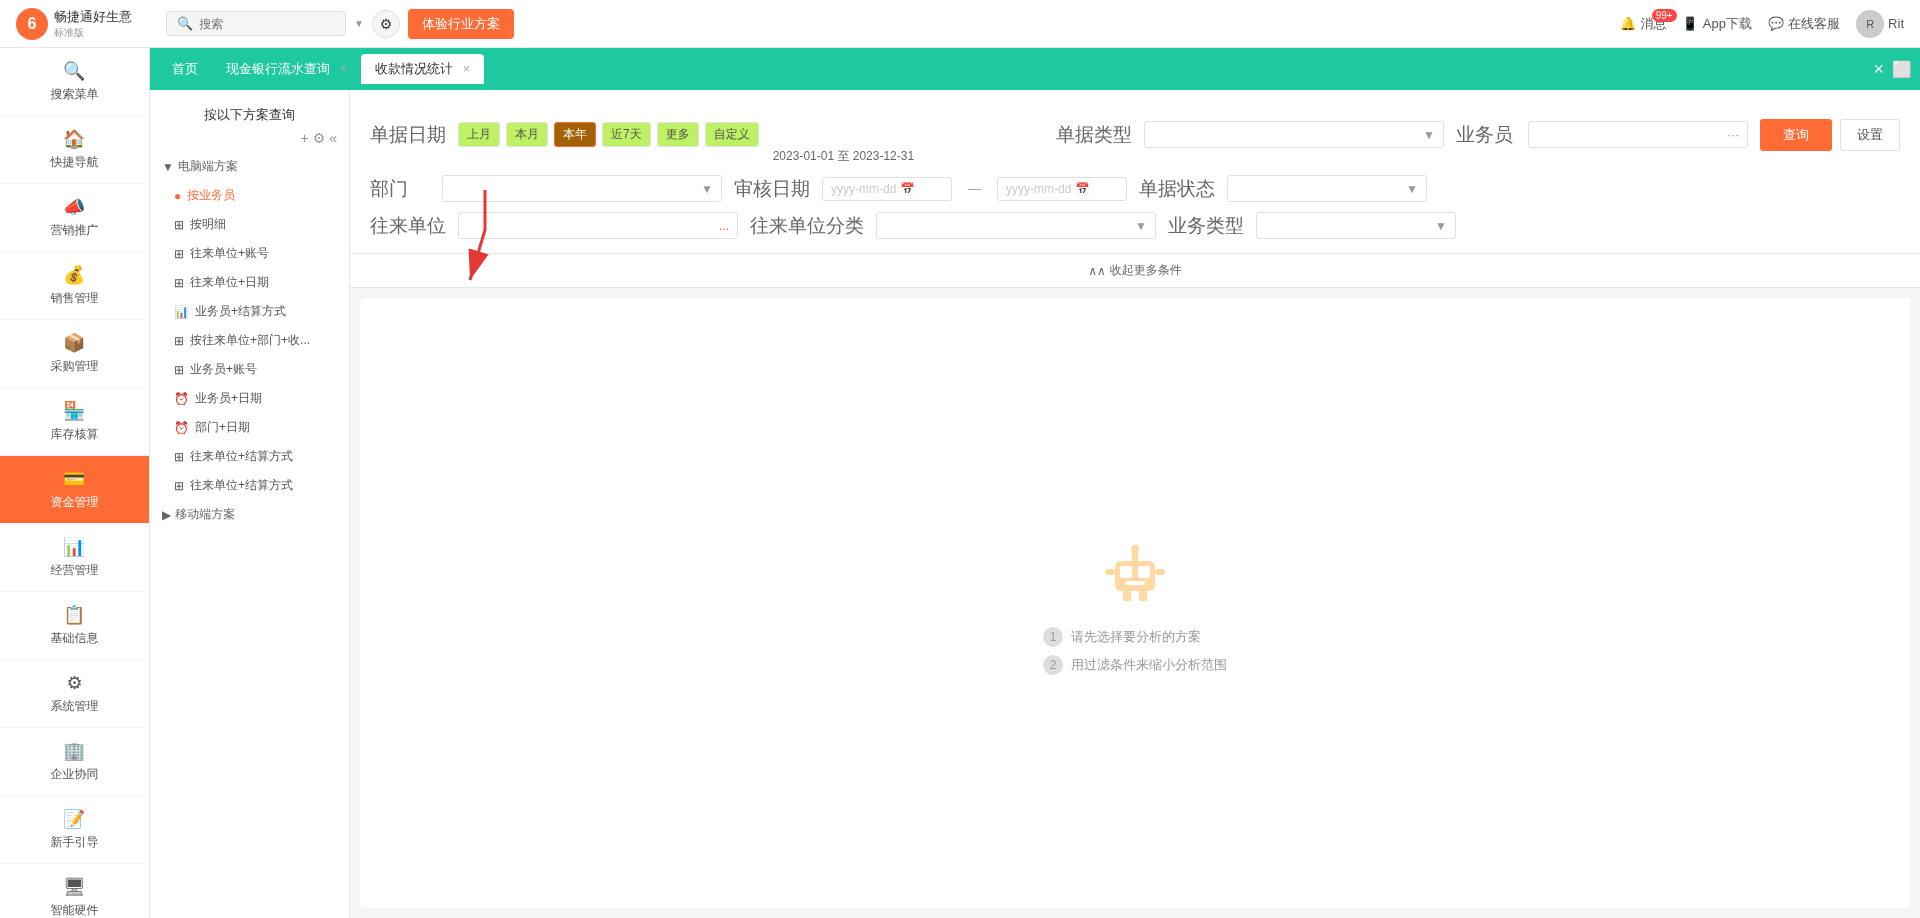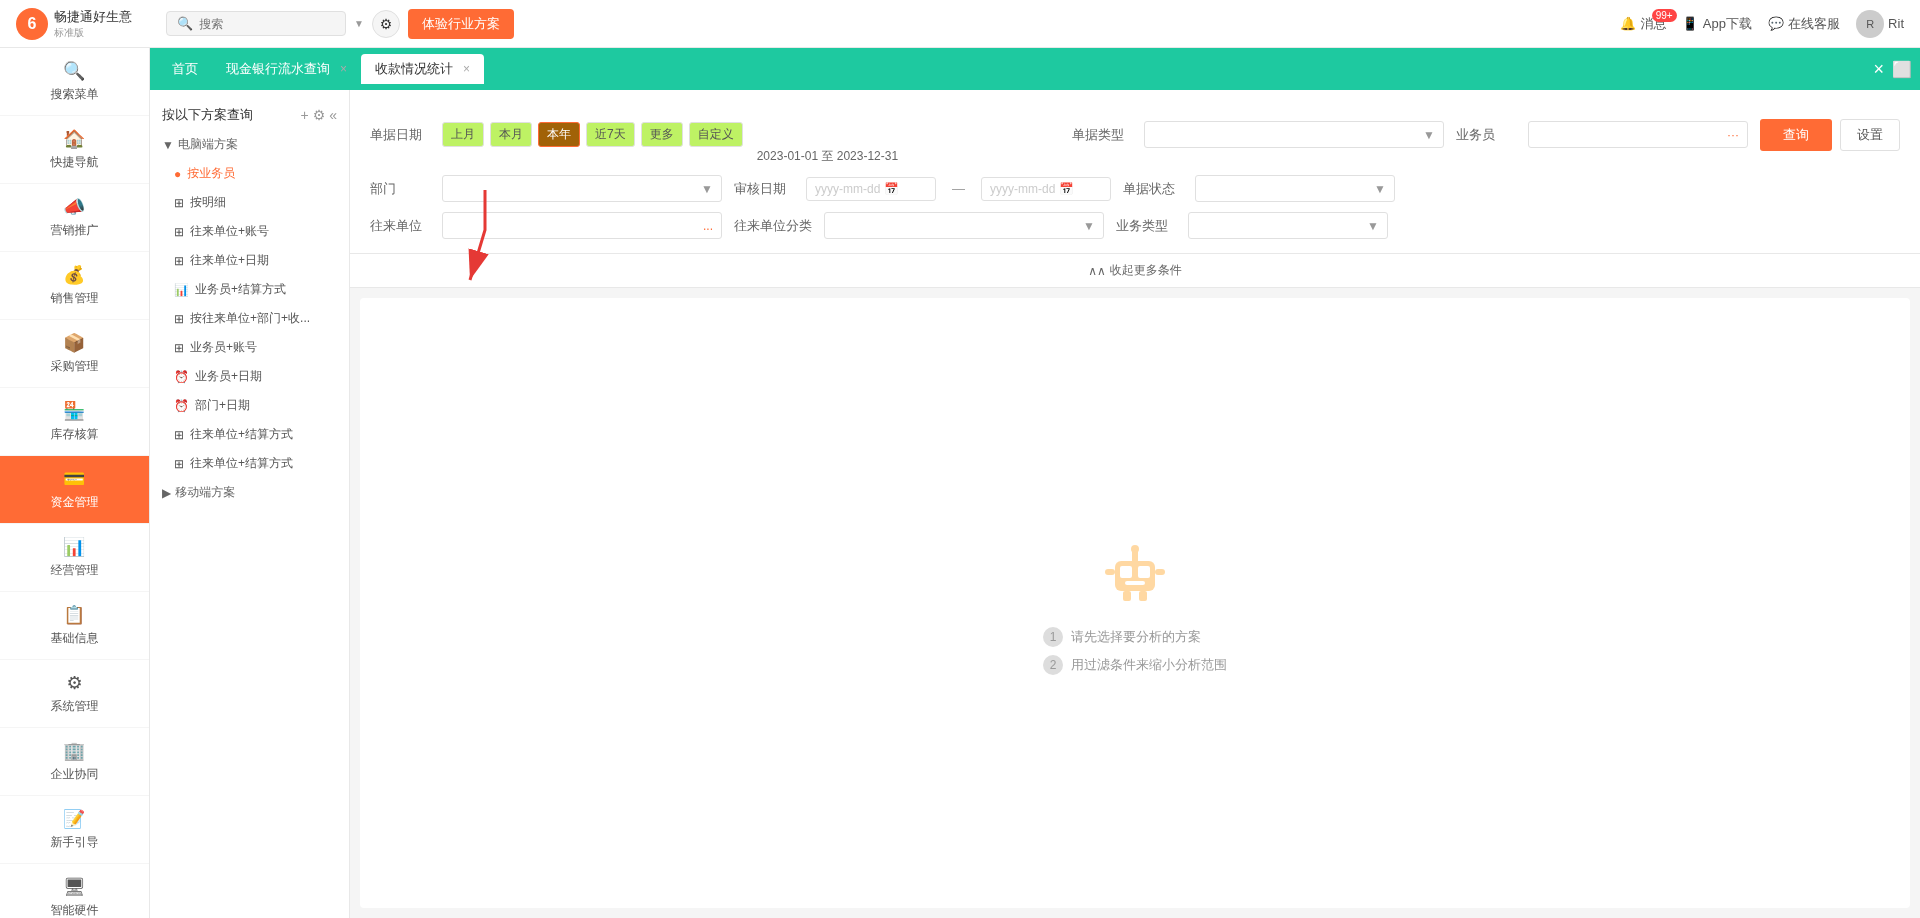--- a/index.html
+++ b/index.html
@@ -224,20 +224,21 @@
       flex-shrink: 0;
       padding: 10px 0;
     }
     .panel-header {
       display: flex;
       align-items: center;
       padding: 6px 12px;
       gap: 6px;
       font-size: 13px;
       color: #333;
+      flex-direction: column;
     }
     .panel-actions {
       margin-left: auto;
       display: flex;
       gap: 4px;
     }
     .panel-action-btn {
       color: #999;
       cursor: pointer;
       font-size: 14px;
@@ -279,21 +280,21 @@
       border-bottom: 1px solid #e8e8e8;
     }
     .query-row {
       display: flex;
       align-items: center;
       gap: 12px;
       margin-bottom: 10px;
     }
     .query-row:last-child { margin-bottom: 0; }
     .query-label {
-      font-size: 13px;
+      font-size: 19px;
       color: #666;
       white-space: nowrap;
       min-width: 60px;
     }
     .date-selector {
       display: flex;
       align-items: center;
       gap: 6px;
     }
     .date-btn {

